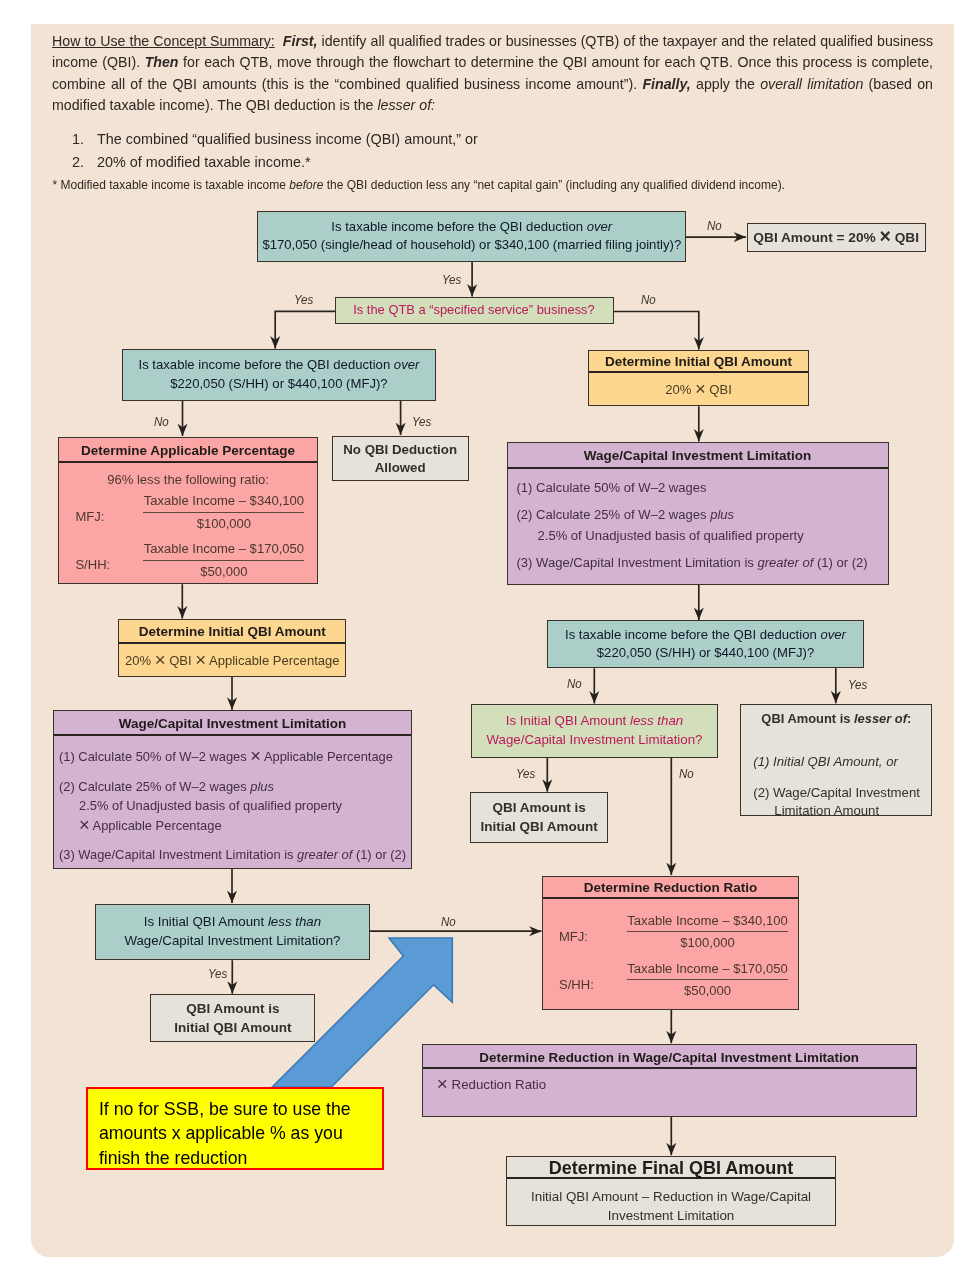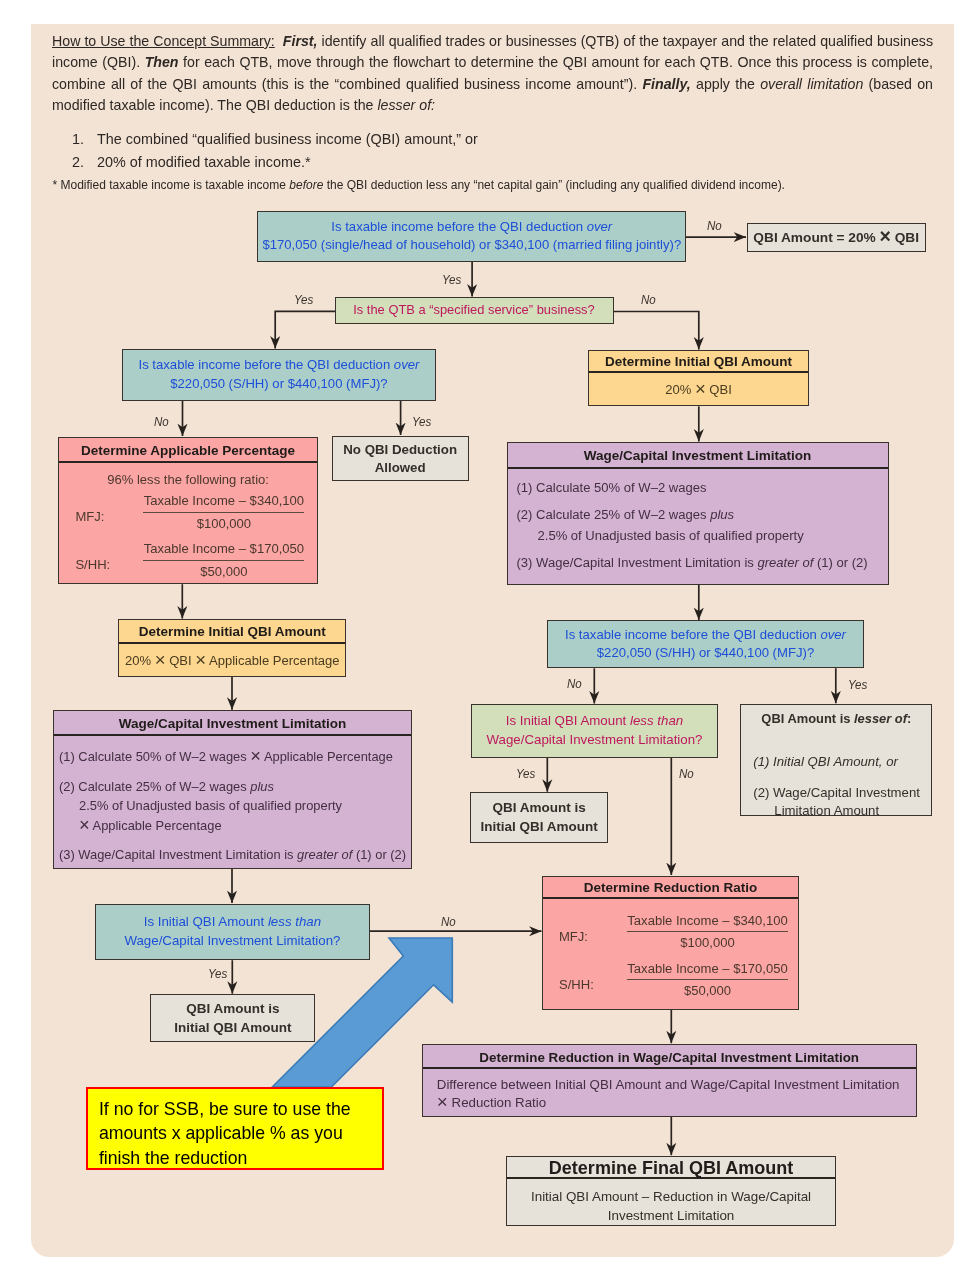--- a/index.html
+++ b/index.html
@@ -16,21 +16,21 @@
   #intro-list .mk{position:absolute;left:0;top:0;}
   #footnote{position:absolute;left:52.5px;top:177.5px;width:860px;font-size:12px;line-height:15px;color:#2e2824;}
   
   .box{position:absolute;box-sizing:border-box;border:1.3px solid #3a322c;z-index:4;}
   .ctr{text-align:center;}
   .lbl{position:absolute;font-style:italic;font-size:13.6px;line-height:13.6px;color:#3a332c;white-space:nowrap;transform:scaleX(0.85);transform-origin:0 0;}
   .hdr{box-sizing:border-box;border-bottom:2px solid #2a2420;text-align:center;font-weight:bold;color:#201c19;}
 
   
   .teal{background:#abcfc8;}
-  .teal .bt{color:#1d4ed8;}
+  .teal .bt{color:#0f172a;}
   .green{background:#d3debb;}
   .green .bt{color:#be185d;}
   .peach{background:#fca5a5;}
   .peach .bt{color:#4b382c;}
   .amber{background:#fdd68f;}
   .amber .bt{color:#4a3c20;}
   .purple{background:#d4b2d2;}
   .purple .bt{color:#432f41;}
   .gray{background:#e6e1d9;}
   .gray .bt{color:#33302b;}
@@ -201,21 +201,20 @@
           <span class="num">Taxable Income – $170,050</span>
           <span class="den">$50,000</span>
         </span>
       </div>
     </div>
   </div>
 
   <div class="box purple" style="left:421.8px;top:1043.7px;width:494.8px;height:72.9px;">
     <div class="hdr" style="height:24px;line-height:25px;font-size:13.4px;">Determine Reduction in Wage/Capital Investment Limitation</div>
     <div class="bt" style="padding:7px 0 0 14px;text-align:left;font-size:13.3px;line-height:18.3px;">
-      <div>Difference between Initial QBI Amount and Wage/Capital Investment Limitation</div>
       <div><span class="mul">×</span> <span>Reduction Ratio</span></div>
     </div>
   </div>
 
   <div class="box gray" style="left:506.4px;top:1155.7px;width:329.3px;height:70.8px;">
     <div class="hdr" style="height:22px;line-height:23px;font-size:18px;">Determine Final QBI Amount</div>
     <div class="bt ctr" style="padding-top:8px;font-size:13.4px;line-height:19.6px;">
       <div>Initial QBI Amount – Reduction in Wage/Capital</div>
       <div>Investment Limitation</div>
     </div>

